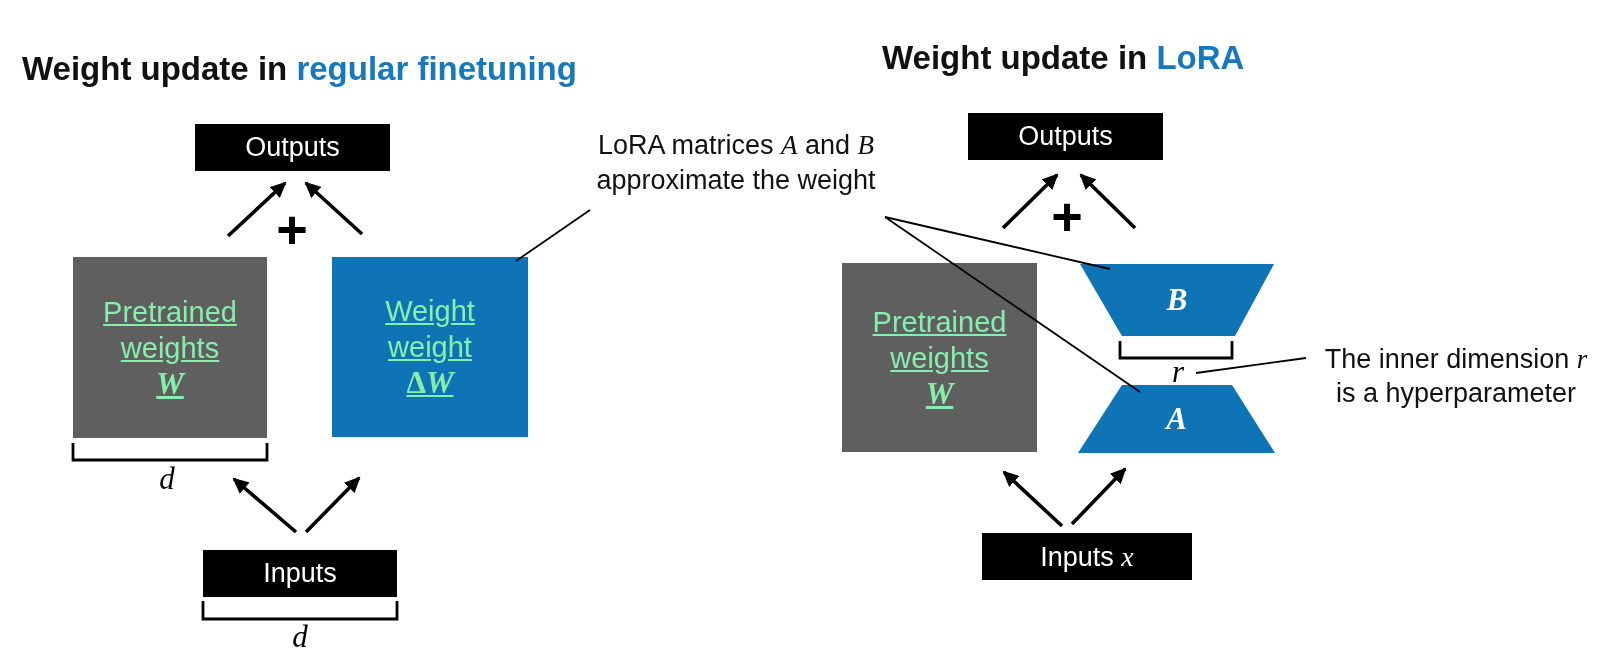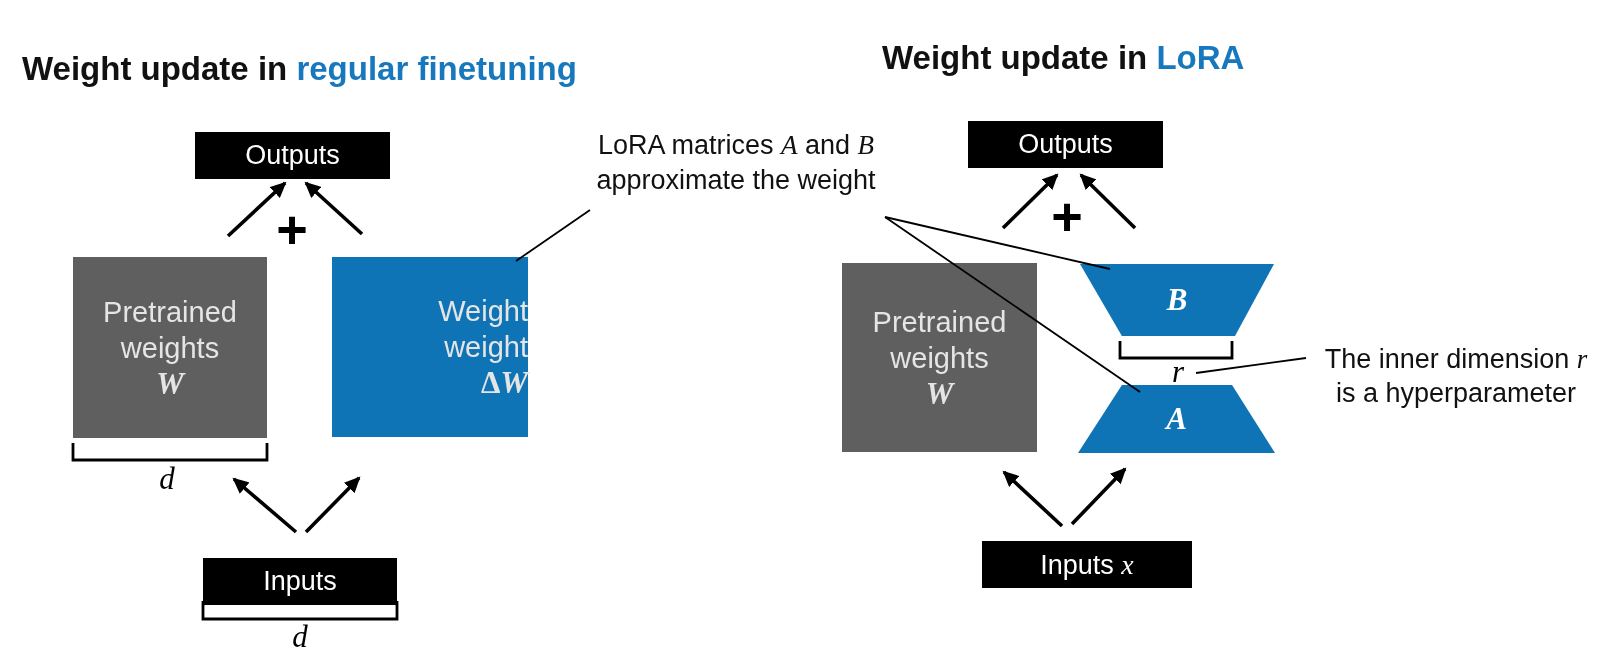--- a/index.html
+++ b/index.html
@@ -11,28 +11,28 @@
   html,body{margin:0;padding:0;}
   body{
     width:1600px;height:672px;position:relative;background:#ffffff;
     font-family:"Liberation Sans",sans-serif;overflow:hidden;
   }
   .abs{position:absolute;}
   .title{font-size:33px;font-weight:bold;color:#111;white-space:nowrap;z-index:2;}
   .title .hl{color:var(--title-blue);}
   .box-black{
     background:var(--box-black);color:#fff;font-size:27px;
-    display:flex;align-items:center;justify-content:center;z-index:1;margin-top:8px;
+    display:flex;align-items:center;justify-content:center;z-index:1;
   }
   .box-fill{
-    color:#e5e5e5;display:flex;flex-direction:column;align-items:center;justify-content:center;
-    font-size:29px;line-height:36px;text-align:center;z-index:1;
+    color:#86efac;display:flex;flex-direction:column;align-items:center;justify-content:center;
+    font-size:29px;line-height:36px;text-align:center;z-index:1;text-decoration:underline;
   }
   .gray{background:var(--box-gray);}
-  .blue{background:var(--accent-blue);align-items:flex-end;}
+  .blue{background:var(--accent-blue);}
   .math{font-family:"Liberation Serif",serif;font-style:italic;}
   .math-up{font-family:"Liberation Serif",serif;font-style:normal;}
   .box-fill .math,.box-fill .math-up,.trap .math{font-weight:bold;font-size:31px;}
   .dim-label{
     font-family:"Liberation Serif",serif;font-style:italic;font-size:31px;color:#000;
     text-align:center;z-index:2;
   }
   .annotation{font-size:27px;line-height:35px;color:#111;text-align:center;z-index:2;}
   .plus{
     font-size:54px;font-weight:bold;color:#000;width:60px;height:60px;line-height:58px;

